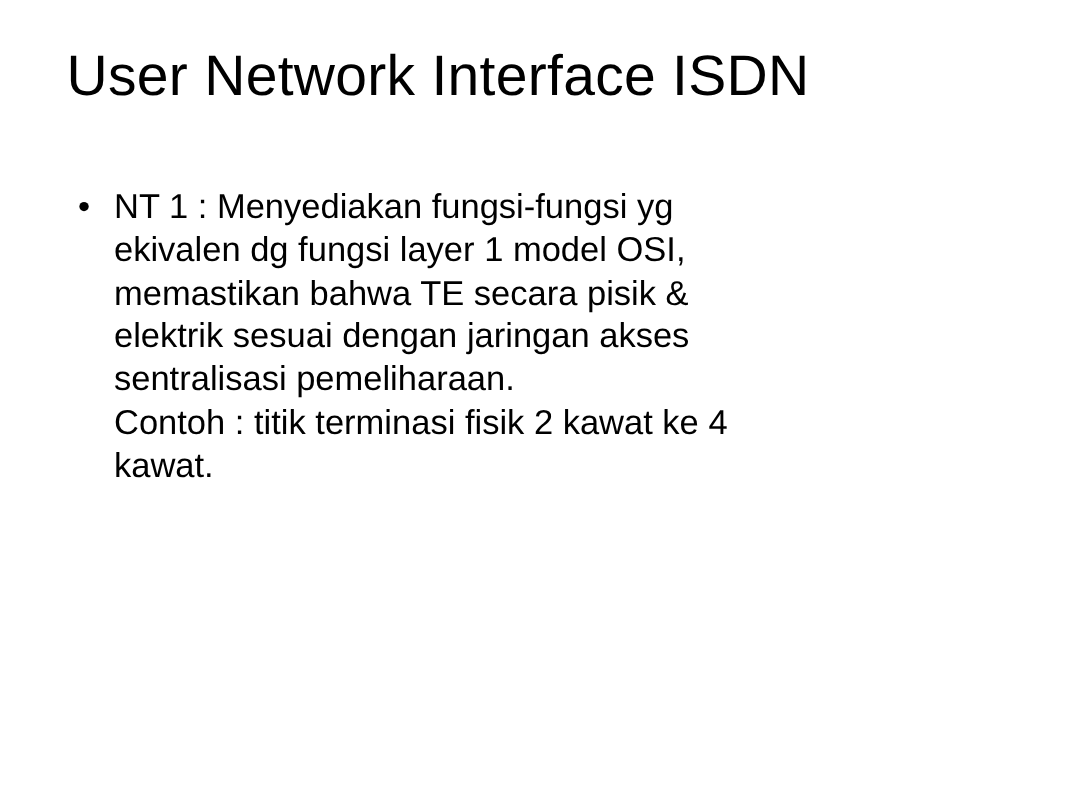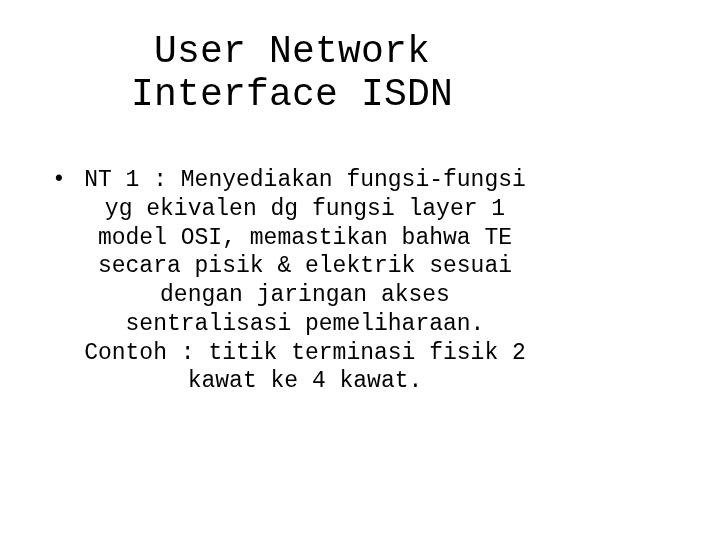--- a/index.html
+++ b/index.html
@@ -9,34 +9,32 @@
     height: 540px;
     background: #ffffff;
     font-family: Arial, Helvetica, sans-serif;
     color: #000;
   }
   .slide {
     width: 584px;
     height: 540px;
     box-sizing: border-box;
     padding: 30px 40px 40px 40px;
-    font-family: Liberation Mono, monospace;
   }
   .title {
     font-size: 38px;
     font-weight: 400;
     text-align: center;
     margin: 0 0 50px 0;
     letter-spacing: 0.2px;
   }
   ul.bullets {
     list-style: none;
     margin: 0;
     padding: 0 10px 0 10px;
-    text-align: center;
   }
   ul.bullets > li {
     position: relative;
     padding-left: 26px;
     font-size: 23px;
     line-height: 1.25;
     margin: 0;
     font-weight: 400;
   }
   ul.bullets > li::before {

